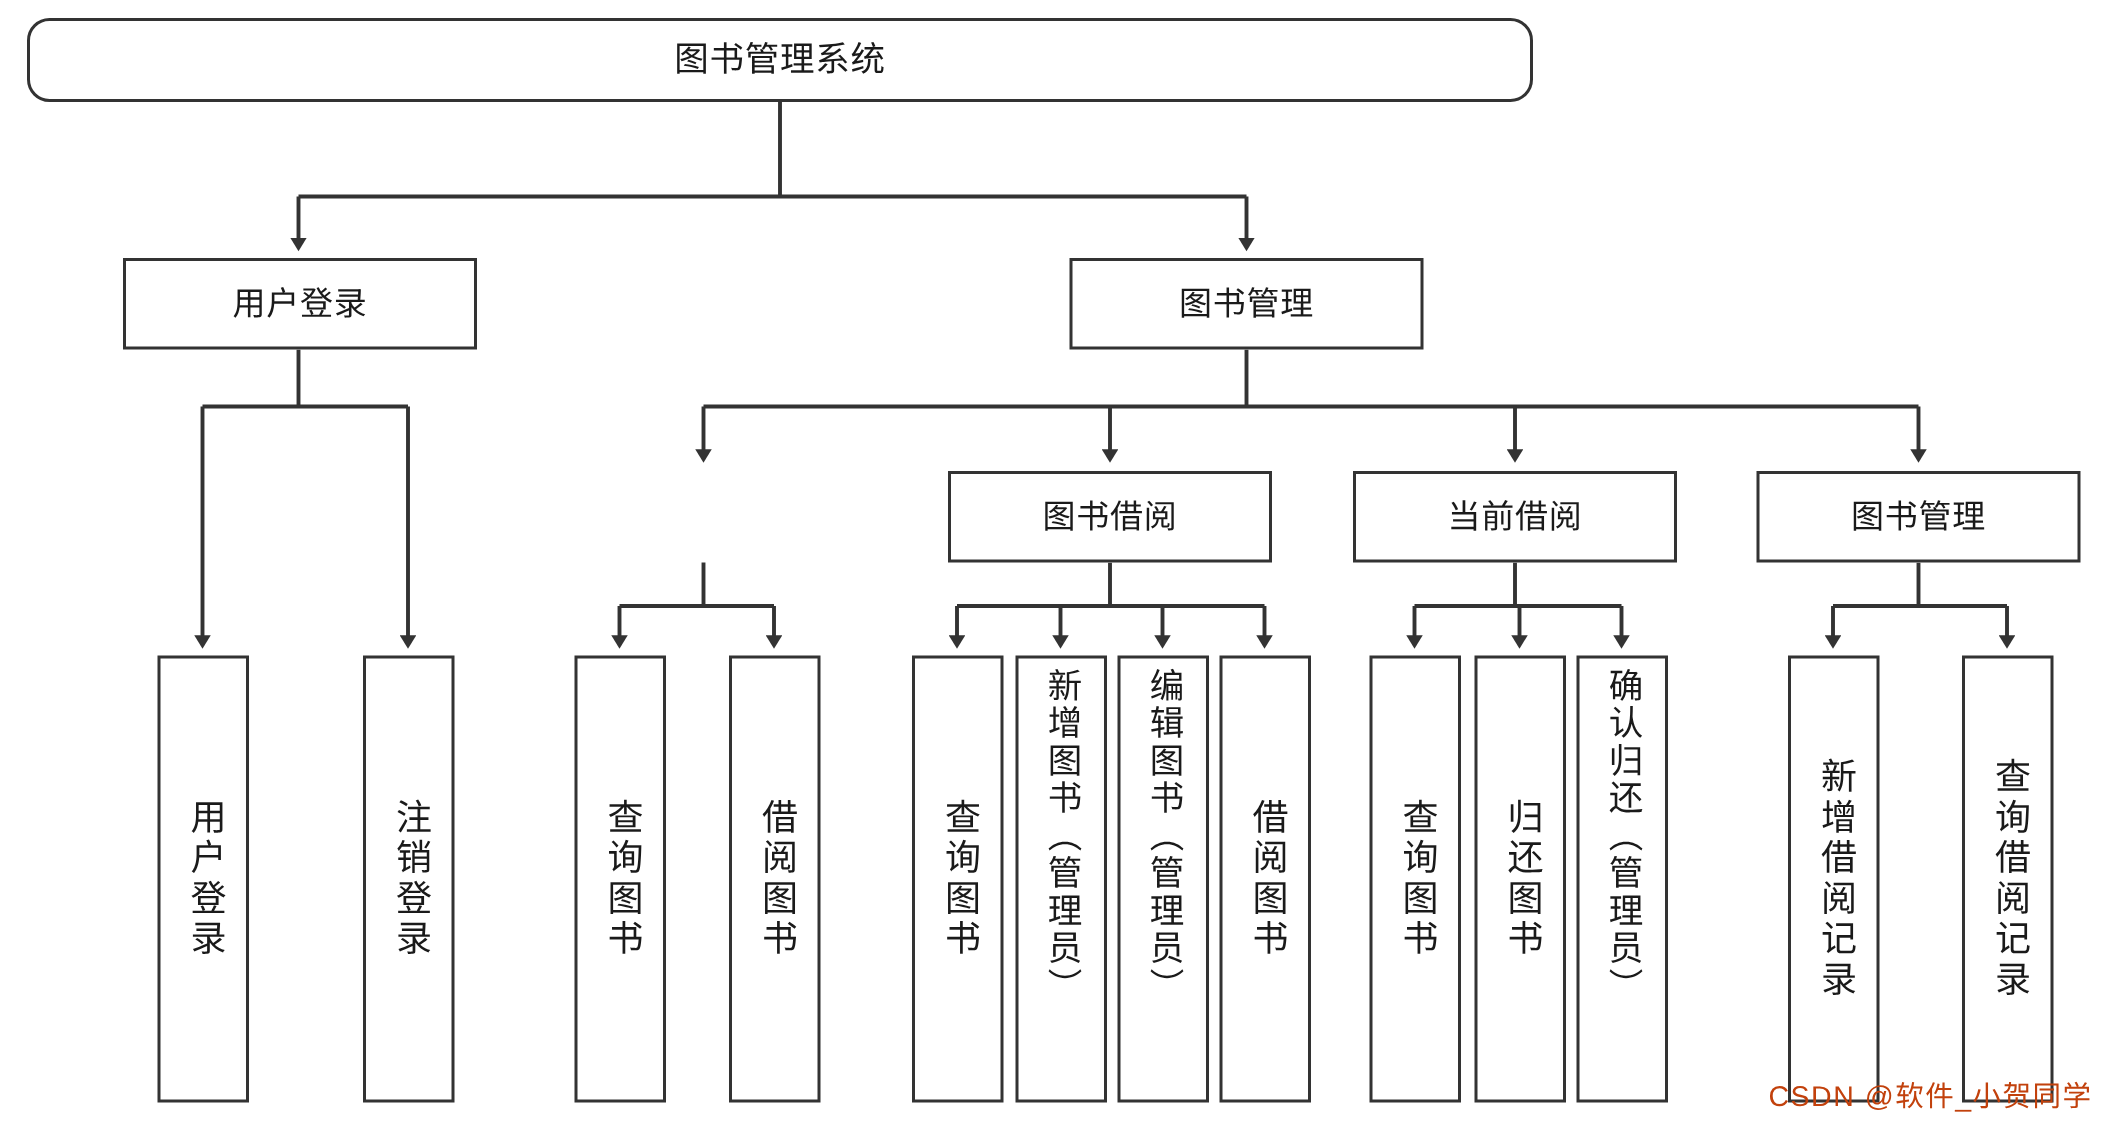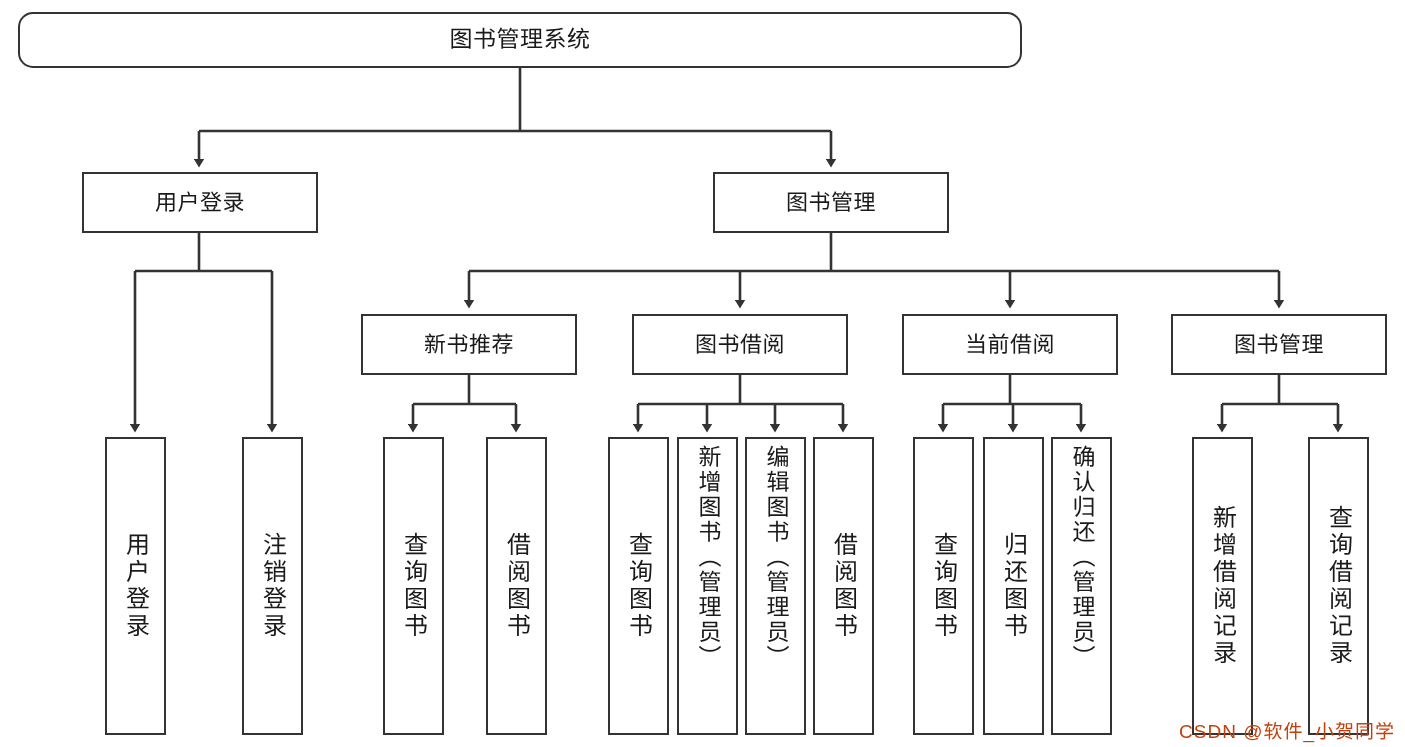--- a/index.html
+++ b/index.html
@@ -150,23 +150,20 @@
   </div>
 
   <div class="node branch" style="left:82px;top:172px;width:236px;height:61px;">
     <span class="label">用户登录</span>
   </div>
 
   <div class="node branch" style="left:713px;top:172px;width:236px;height:61px;">
     <span class="label">图书管理</span>
   </div>
 
-  <div class="node branch" style="left:361px;top:314px;width:216px;height:61px;">
-    <span class="label">新书推荐</span>
-  </div>
 
   <div class="node branch" style="left:632px;top:314px;width:216px;height:61px;">
     <span class="label">图书借阅</span>
   </div>
 
   <div class="node branch" style="left:902px;top:314px;width:216px;height:61px;text-align:right;">
     <span class="label">当前借阅</span>
   </div>
 
   <div class="node branch" style="left:1171px;top:314px;width:216px;height:61px;">

